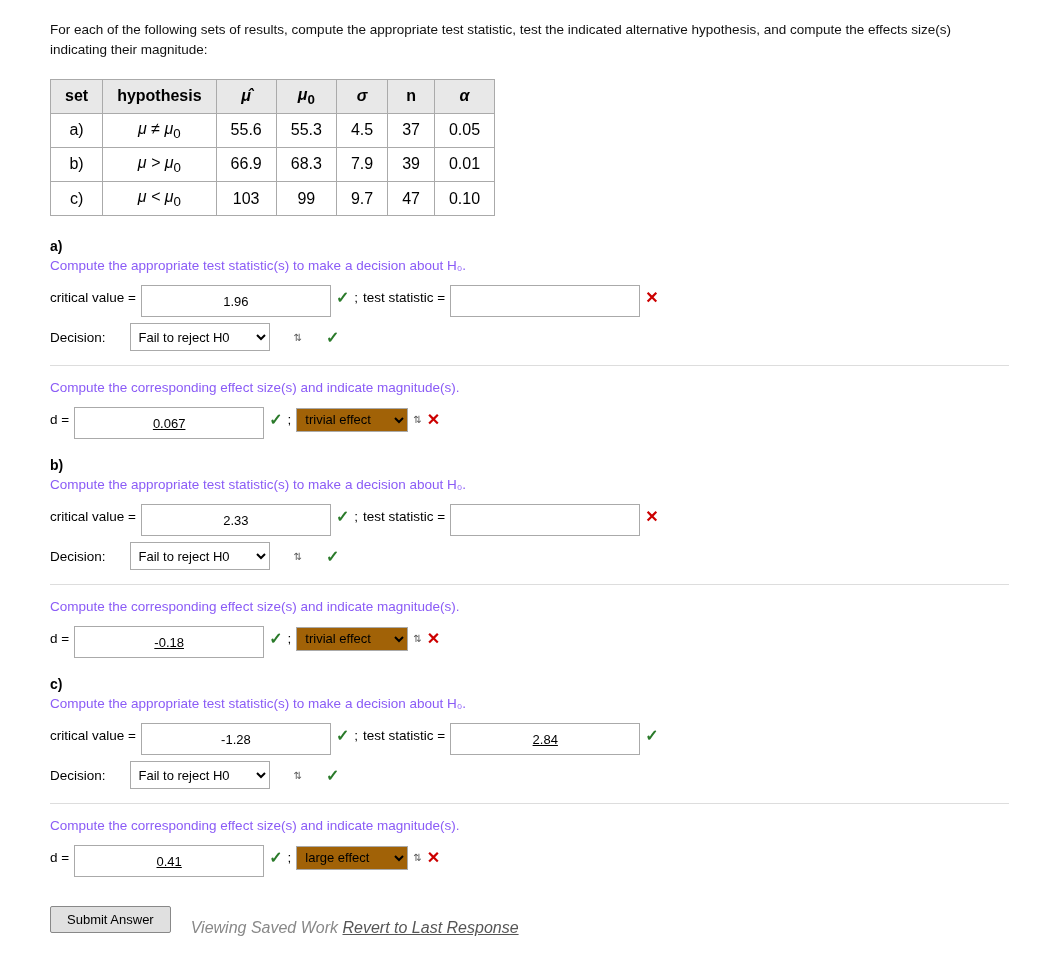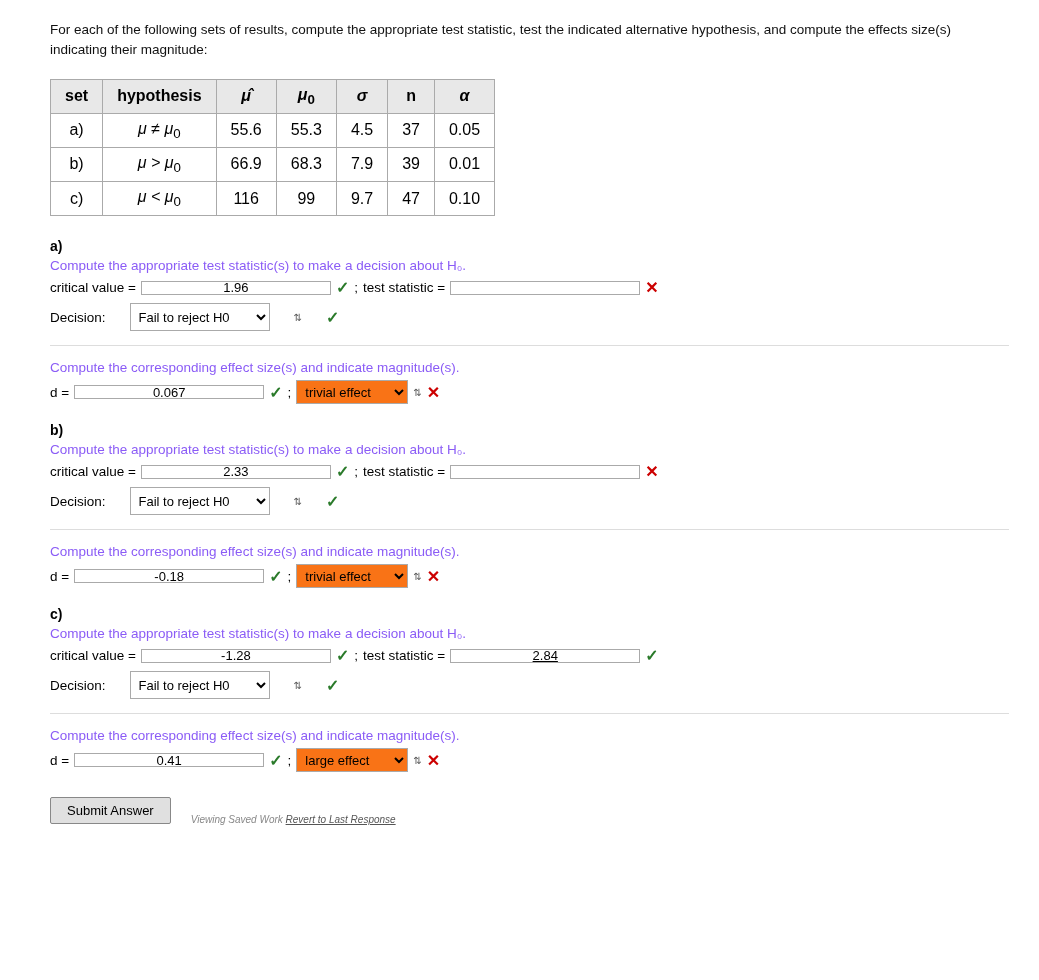--- a/index.html
+++ b/index.html
@@ -54,23 +54,24 @@
       flex-wrap: wrap;
       gap: 5px;
       margin-bottom: 6px;
       font-size: 13.5px;
     }
     .input-box {
       border: 1px solid #aaa;
       background: #fff;
       padding: 2px 6px;
       min-width: 60px;
-      height: 14px;
+      height: 32px;
       font-size: 13px;
       text-align: center;
+      margin-top: 7px;
     }
     .input-box.wide {
       min-width: 80px;
       text-decoration: underline;
     }
     .input-box.empty {
       background: #fff;
       min-width: 90px;
     }
     .check-green {
@@ -93,35 +94,35 @@
     .decision-dropdown {
       border: 1px solid #aaa;
       background: #fff;
       padding: 2px 4px;
       height: 28px;
       font-size: 13px;
       min-width: 140px;
     }
     .effect-dropdown {
       border: 1px solid #aaa;
-      background: #f97316;
+      background: #a16207;
       padding: 2px 4px;
       height: 24px;
       font-size: 13px;
       min-width: 100px;
     }
     .sub-header {
       font-size: 13.5px;
       margin-bottom: 5px;
       color: #8b5cf6;
     }
     .saved-work {
       color: #888;
       font-style: italic;
-      font-size: 10px;
+      font-size: 16px;
       margin-top: 24px;
     }
     .saved-work a {
       color: #555;
       text-decoration: underline;
     }
     .submit-btn {
       border: 1px solid #888;
       background: #e0e0e0;
       padding: 5px 16px;
@@ -178,21 +179,21 @@
         <td><span class="math-sym">μ &gt; μ</span><sub>0</sub></td>
         <td>66.9</td>
         <td>68.3</td>
         <td>7.9</td>
         <td>39</td>
         <td>0.01</td>
       </tr>
       <tr>
         <td>c)</td>
         <td><span class="math-sym">μ &lt; μ</span><sub>0</sub></td>
-        <td>116</td>
+        <td>103</td>
         <td>99</td>
         <td>9.7</td>
         <td>47</td>
         <td>0.10</td>
       </tr>
     </tbody>
   </table>
 
   <div class="section-block">
     <div class="section-label">a)</div>

